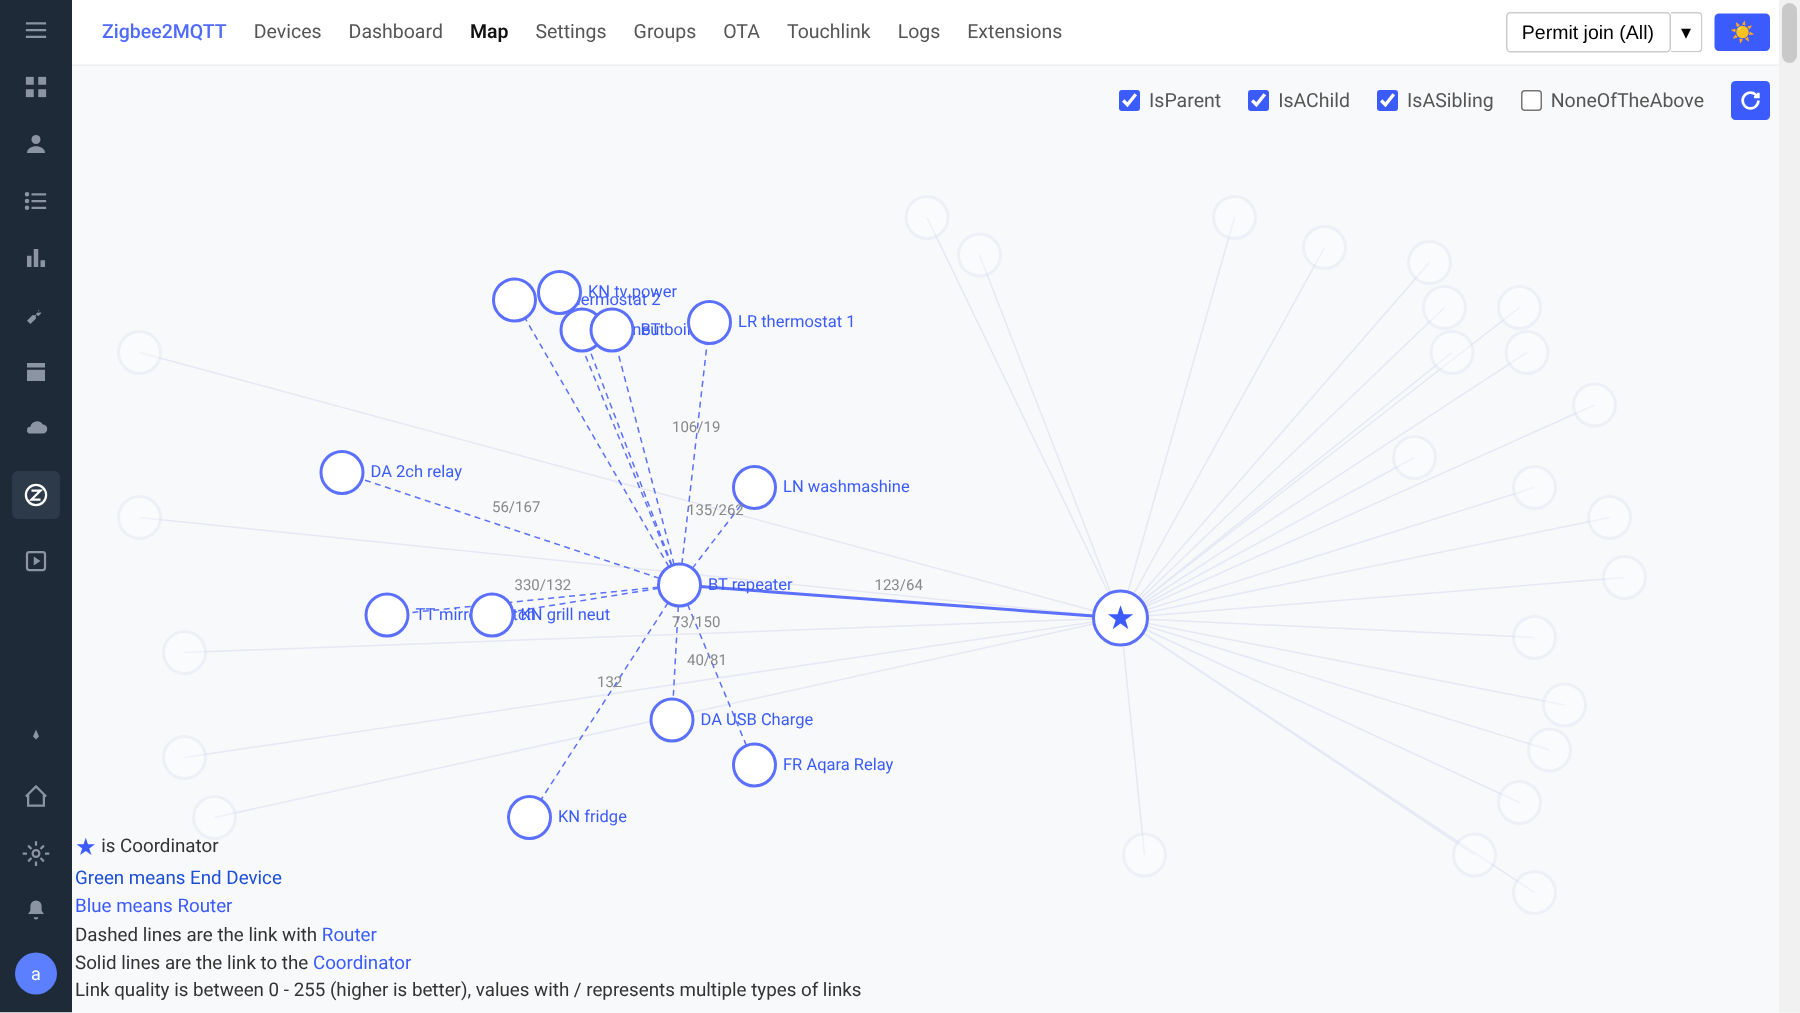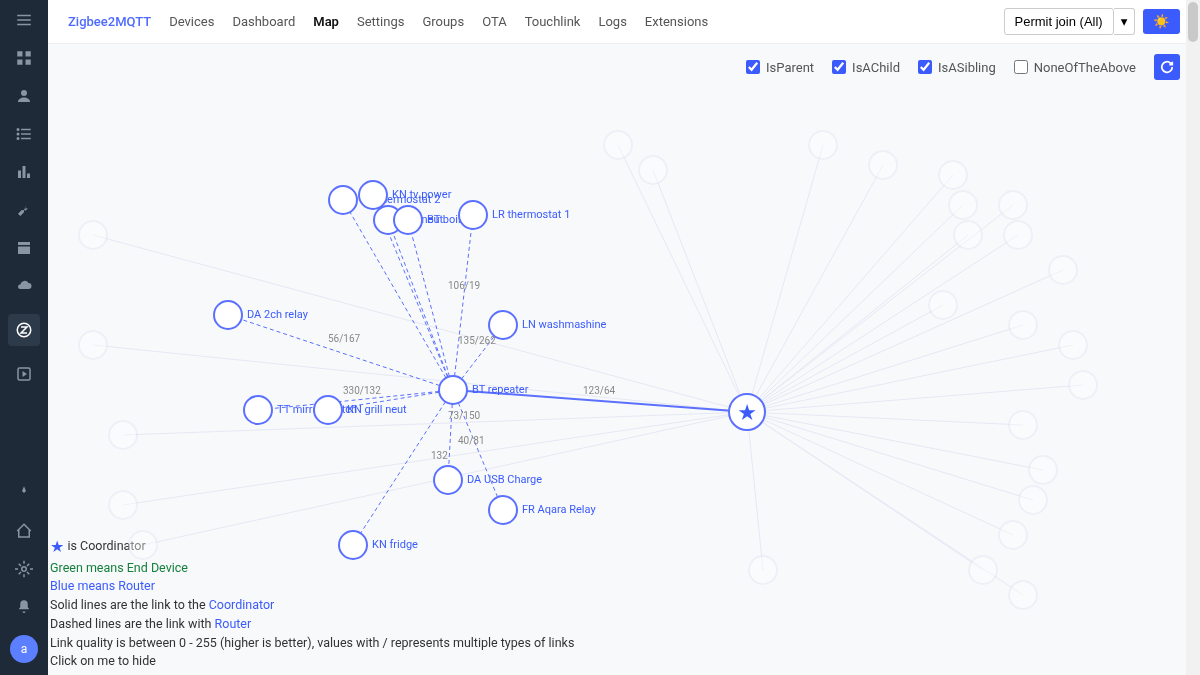--- a/index.html
+++ b/index.html
@@ -20,21 +20,21 @@
 .caret-btn { border: 1px solid #ccc; border-left: none; background: #fff; padding: 5px 7px; border-radius: 0 3px 3px 0; cursor: pointer; margin-left: -8px; }
 .theme-btn { background: #3b5bfd; border: none; padding: 5px 10px; border-radius: 3px; cursor: pointer; }
 .controls { display: flex; align-items: center; justify-content: flex-end; gap: 18px; padding: 10px 20px; background: #f8f9fa; }
 .chklabel { display: flex; align-items: center; gap: 6px; color: #555; font-size: 13px; }
 .chk { width: 14px; height: 14px; accent-color: #3b5bfd; cursor: pointer; }
 .refresh-btn { background: #3b5bfd; border: none; color: #fff; width: 26px; height: 26px; border-radius: 3px; cursor: pointer; display: flex; align-items: center; justify-content: center; }
 .canvas { flex: 1; position: relative; background: #f8f9fa; }
 .legend { position: absolute; left: 2px; bottom: 4px; font-size: 12.5px; line-height: 1.5; color: #333; cursor: pointer; }
 .legend .star { color: #3b5bfd; font-size: 16px; vertical-align: middle; }
 .legend .router { color: #3b5bfd; }
-.legend .end { color: #15803d; }
+.legend .end { color: #1d4ed8; }
 .legend .coord { color: #3b5bfd; }
 .node { position: absolute; }
 .bubble { width: 30px; height: 30px; border: 2px solid #5b70ff; border-radius: 50%; background: #fff; display: flex; align-items: center; justify-content: center; cursor: pointer; }
 .bubble.faded { border-color: #dfe3f5; opacity: 0.4; }
 .coord-node { width: 38px; height: 38px; border: 2px solid #5b70ff; border-radius: 50%; background: #fff; display: flex; align-items: center; justify-content: center; }
 .coord-star { color: #3b5bfd; font-size: 22px; }
 .nlabel { position: absolute; left: 34px; top: 8px; white-space: nowrap; color: #3b5bfd; font-size: 11px; }
 .linklabel { position: absolute; color: #888; font-size: 10px; }
 svg.edges { position: absolute; top: 0; left: 0; width: 100%; height: 100%; pointer-events: none; }
 .scrollbar-track { position: absolute; right: 0; top: 0; width: 14px; height: 100%; background: #f1f1f1; }
@@ -217,24 +217,23 @@
           <line x1="405" y1="300" x2="210" y2="320" stroke="#5b70ff" stroke-width="1" stroke-dasharray="4 3"></line>
           <line x1="405" y1="300" x2="280" y2="320" stroke="#5b70ff" stroke-width="1" stroke-dasharray="4 3"></line>
           <line x1="405" y1="300" x2="400" y2="390" stroke="#5b70ff" stroke-width="1" stroke-dasharray="4 3"></line>
           <line x1="405" y1="300" x2="455" y2="420" stroke="#5b70ff" stroke-width="1" stroke-dasharray="4 3"></line>
           <line x1="405" y1="300" x2="305" y2="455" stroke="#5b70ff" stroke-width="1" stroke-dasharray="4 3"></line>
         </svg>
       <div class="legend">
         <div><span class="star">★</span><span> is Coordinator</span></div>
         <div class="end">Green means End Device</div>
         <div class="router">Blue means Router</div>
+        <div><span>Dashed lines are the link with </span><span class="coord">Router</span></div>
         <div><span>Solid lines are the link to the </span><span class="coord">Coordinator</span></div>
-        <div><span>Dashed lines are the link with </span><span class="coord">Router</span></div>
         <div>Link quality is between 0 - 255 (higher is better), values with / represents multiple types of links</div>
-        <div>Click on me to hide</div>
       </div>
     <div class="node" style="left: 555px; top: 40px;">
           <div class="bubble faded"></div>
         </div>
         <div class="node" style="left: 590px; top: 65px;">
           <div class="bubble faded"></div>
         </div>
         <div class="node" style="left: 760px; top: 40px;">
           <div class="bubble faded"></div>
         </div>
@@ -362,21 +361,21 @@
         <div class="node" style="left: 680px; top: 303px;">
           <div class="coord-node">
             <span class="coord-star">★</span>
           </div>
         </div>
         <span class="linklabel" style="left: 400px; top: 190px;">106/19</span>
         <span class="linklabel" style="left: 410px; top: 245px;">135/262</span>
         <span class="linklabel" style="left: 535px; top: 295px;">123/64</span>
         <span class="linklabel" style="left: 400px; top: 320px; text-align: center;">73/150</span>
         <span class="linklabel" style="left: 410px; top: 345px; text-align: center;">40/81</span>
-        <span class="linklabel" style="left: 350px; top: 360px; margin-left: 33px;">132</span>
+        <span class="linklabel" style="left: 350px; top: 360px;">132</span>
         <span class="linklabel" style="left: 280px; top: 243px;">56/167</span>
         <span class="linklabel" style="left: 295px; top: 295px;">330/132</span>
       </div>
   </div>
 
   <div class="scrollbar-track">
     <div class="scrollbar-thumb"></div>
   </div>
 </div>
 

